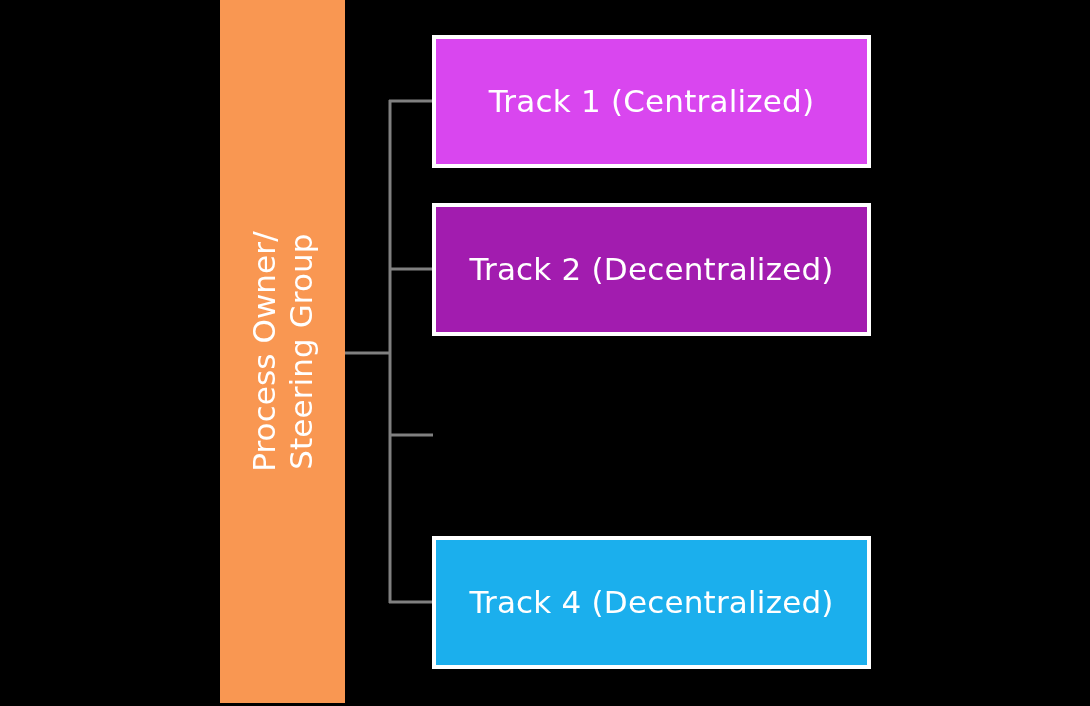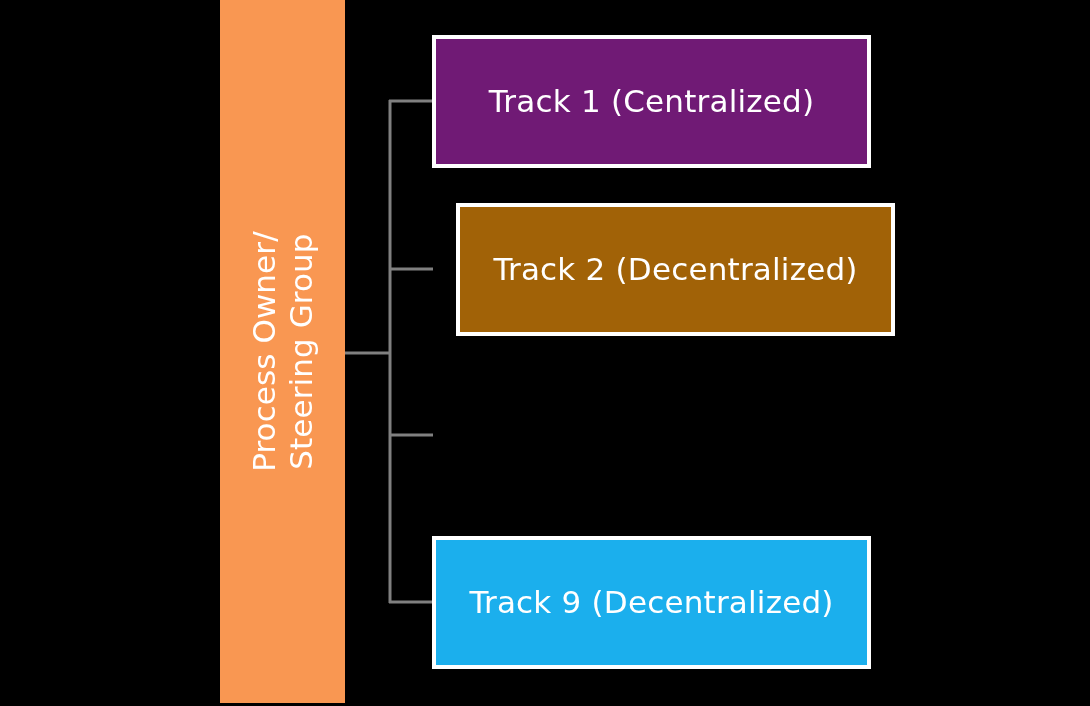--- a/index.html
+++ b/index.html
@@ -97,26 +97,26 @@
 
     <line x1="389" y1="101" x2="433" y2="101" stroke="#808080" stroke-width="3"></line>
 
     <line x1="389" y1="269" x2="433" y2="269" stroke="#808080" stroke-width="3"></line>
 
     <line x1="389" y1="435" x2="433" y2="435" stroke="#808080" stroke-width="3"></line>
 
     <line x1="389" y1="602" x2="433" y2="602" stroke="#808080" stroke-width="3"></line>
   </svg>
 
-  <div class="track-box track-1" style="background: #701a75; border-color: rgb(255, 255, 255);">
+  <div class="track-box track-1" style="background: #d946ef; border-color: rgb(255, 255, 255);">
     <span class="track-label" style="color: rgb(255, 255, 255);">Track 1 (Centralized)</span>
   </div>
 
-  <div class="track-box track-2" style="background: #a16207; border-color: rgb(255, 255, 255); margin-left: 24px;">
+  <div class="track-box track-2" style="background: #a21caf; border-color: rgb(255, 255, 255);">
     <span class="track-label" style="color: rgb(255, 255, 255);">Track 2 (Decentralized)</span>
   </div>
 
 
   <div class="track-box track-4" style="background: rgb(27, 175, 237); border-color: rgb(255, 255, 255);">
-    <span class="track-label" style="color: rgb(255, 255, 255);">Track 9 (Decentralized)</span>
+    <span class="track-label" style="color: rgb(255, 255, 255);">Track 4 (Decentralized)</span>
   </div>
 
 </div>
 
 </body></html>

